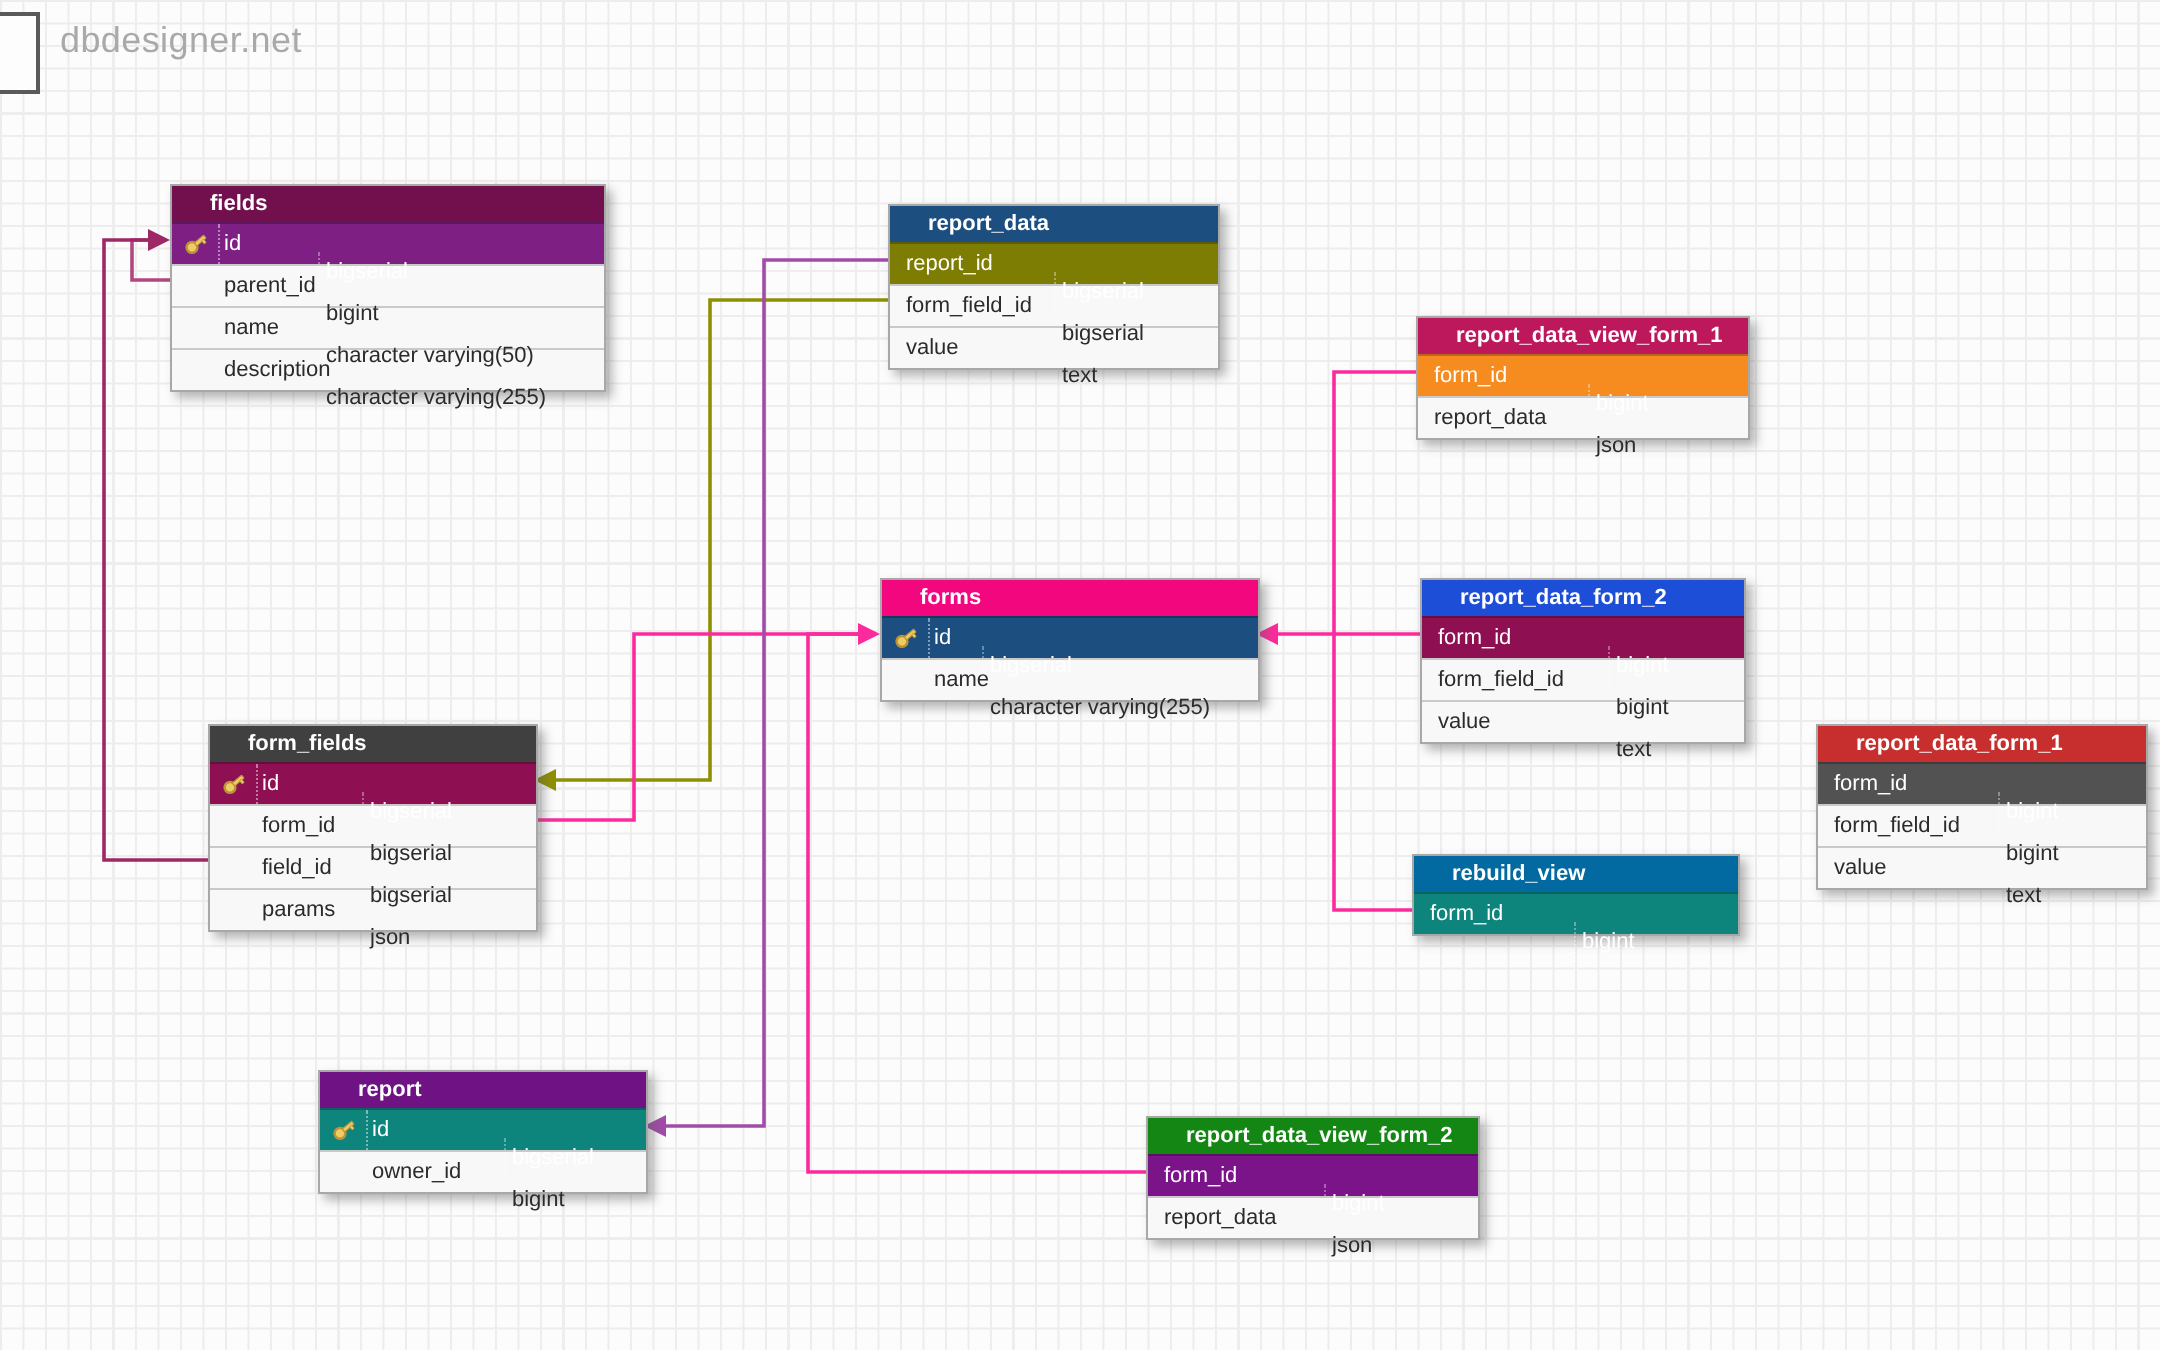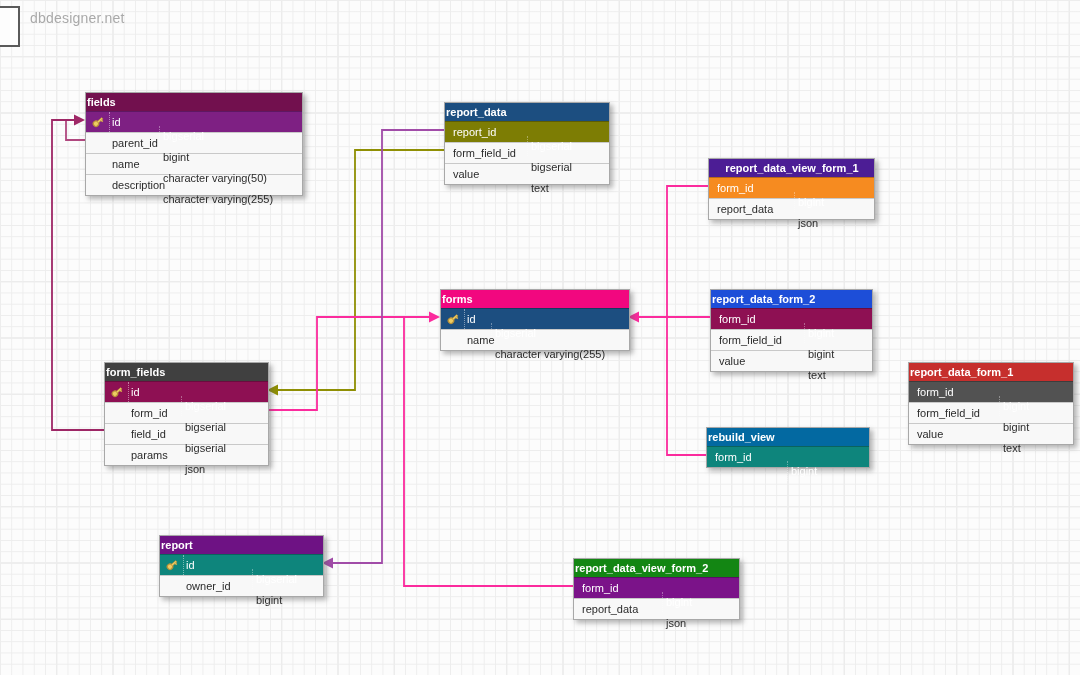--- a/index.html
+++ b/index.html
@@ -8,34 +8,34 @@
     position:relative;width:1080px;height:675px;
     background-color:#fcfcfc;
     background-image:
       linear-gradient(#ededed 1px,transparent 1px),
       linear-gradient(90deg,#ededed 1px,transparent 1px),
       linear-gradient(#e2e2e2 1px,transparent 1px),
       linear-gradient(90deg,#e2e2e2 1px,transparent 1px);
     background-size:11.25px 11.25px,11.25px 11.25px,56.25px 56.25px,56.25px 56.25px;
   }
   .watermark{
-    position:absolute;left:30px;top:10px;color:#a9a9a9;font-size:14px;letter-spacing:.2px;
+    position:absolute;left:30px;top:10px;color:#a9a9a9;font-size:18px;letter-spacing:.2px;
   }
   .corner-box{
     position:absolute;left:-8px;top:6px;width:24px;height:37px;background:#fdfdfd;
     border:2px solid #5a5a5a;
   }
   #wires{position:absolute;left:0;top:0;width:1080px;height:675px;}
   .tbl{
     position:absolute;border:1px solid #a8a8a8;background:#f8f8f8;
     box-shadow:3px 3px 5px rgba(90,90,90,.45);font-size:11px;
   }
   .tbl-header{
     height:18px;line-height:18px;color:#fff;font-weight:bold;
-    padding-left:1px;white-space:nowrap;overflow:hidden;
+    padding-left:19px;white-space:nowrap;overflow:hidden;
   }
   .tbl-row{
     height:20px;line-height:20px;display:flex;align-items:center;
     border-top:1px solid #c9c9c9;color:#2b2b2b;white-space:nowrap;
   }
   .tbl-row.hl{color:#fff;border-top-color:rgba(0,0,0,.25);}
   .keycell{width:24px;flex:0 0 24px;display:flex;align-items:center;justify-content:center;}
   .keycell.hl-sep{border-right:1px dotted rgba(255,255,255,.45);height:100%;box-sizing:border-box;}
   .pad{flex:0 0 6px;}
   .cname{overflow:visible;padding-left:2px;}
@@ -126,21 +126,21 @@
           <span class="cname" style="flex: 0 0 78px; width: 78px;">form_field_id</span>
           <span class="ctype">bigserial</span>
         </div>
         <div class="tbl-row">
           <span class="pad"></span>
           <span class="cname" style="flex: 0 0 78px; width: 78px;">value</span>
           <span class="ctype">text</span>
         </div>
       </div>
       <div class="tbl" style="left: 708px; top: 158px; width: 165px;">
-        <div class="tbl-header" style="background: #4c1d95; text-align: center;">report_data_view_form_1</div>
+        <div class="tbl-header" style="background: #be185d;">report_data_view_form_1</div>
         <div class="tbl-row hl" style="background: rgb(246, 139, 32);">
           <span class="pad"></span>
           <span class="cname" style="flex: 0 0 81px; width: 81px;">form_id</span>
           <span class="ctype">bigint</span>
         </div>
         <div class="tbl-row">
           <span class="pad"></span>
           <span class="cname" style="flex: 0 0 81px; width: 81px;">report_data</span>
           <span class="ctype">json</span>
         </div>

